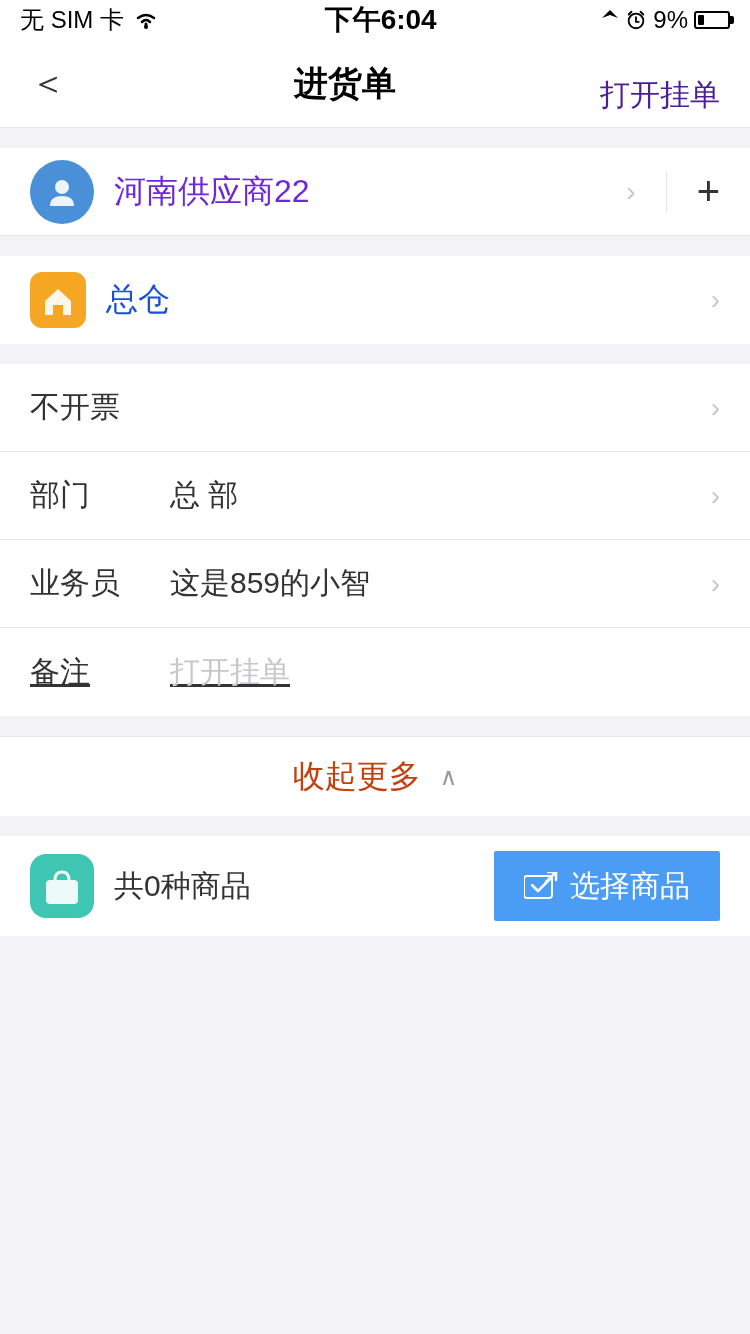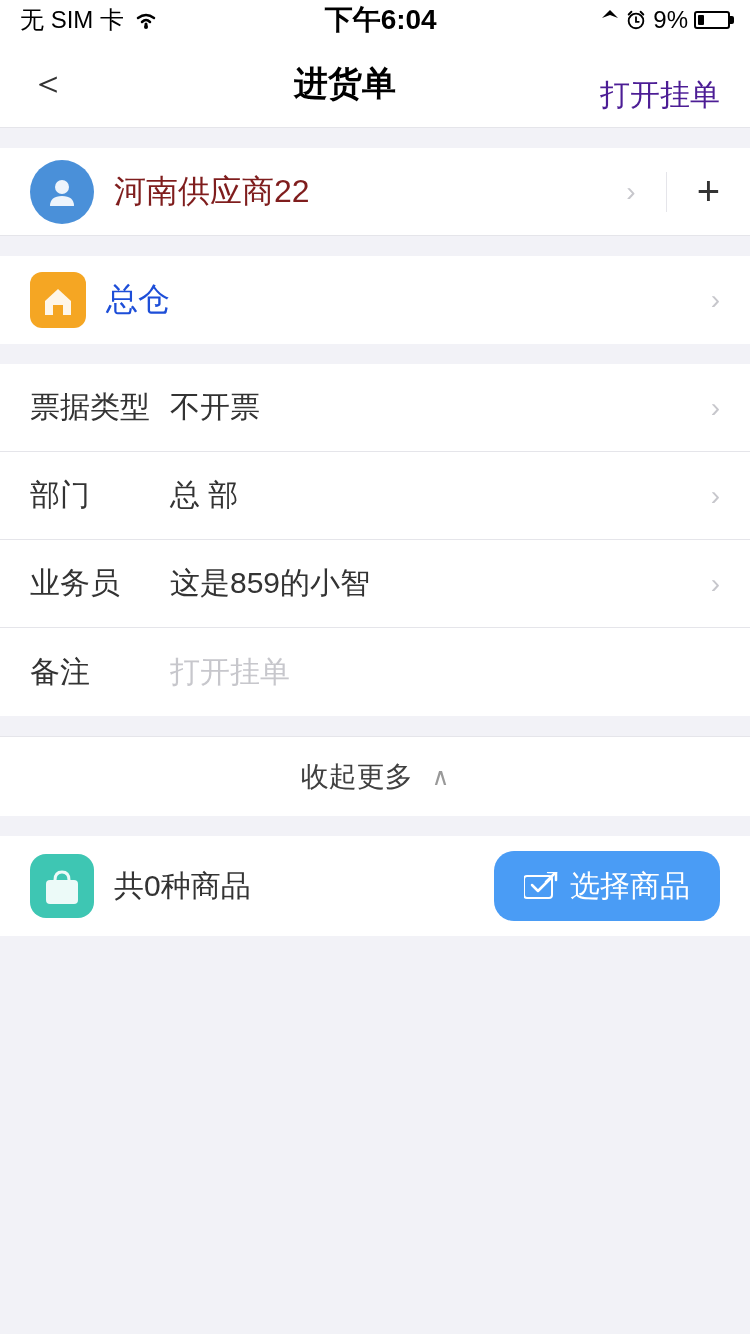--- a/index.html
+++ b/index.html
@@ -78,21 +78,21 @@
     .supplier-avatar {
       width: 64px; height: 64px; border-radius: 50%;
       background: #4a90d9;
       display: flex; align-items: center; justify-content: center;
       margin-right: 20px; flex-shrink: 0;
     }
     .avatar-person {
       width: 32px; height: 32px;
     }
     .supplier-name {
-      flex: 1; font-size: 32px; color: #7f1d1d;
+      flex: 1; font-size: 32px; color: #6d28d9;
     }
     .supplier-arrow {
       font-size: 28px; color: #c7c7cc; margin-right: 30px;
     }
     .supplier-divider {
       width: 1px; height: 40px; background: #e5e5ea; margin-right: 30px;
     }
     .supplier-add {
       font-size: 40px; color: #333; cursor: pointer;
     }
@@ -133,21 +133,21 @@
       margin-top: 20px;
     }
     .form-row {
       display: flex;
       align-items: center;
       padding: 0 30px;
       height: 88px;
       border-bottom: 1px solid #e5e5ea;
       cursor: pointer;
     }
-    .form-row:last-child { border-bottom: none; }
+    .form-row:last-child { border-bottom: none; text-decoration: underline; }
     .form-label {
       font-size: 30px; color: #333; width: 140px; flex-shrink: 0;
     }
     .form-value {
       flex: 1; font-size: 30px; color: #333;
     }
     .form-value.placeholder {
       color: #c7c7cc;
     }
     .form-arrow {
@@ -159,21 +159,21 @@
       background: #fff;
       display: flex;
       align-items: center;
       justify-content: center;
       height: 80px;
       border-top: 1px solid #e5e5ea;
       margin-top: 20px;
       cursor: pointer;
     }
     .collapse-text {
-      font-size: 28px; color: #404040; margin-right: 19px;
+      font-size: 32px; color: #c2410c; margin-right: 19px;
     }
     .collapse-icon {
       font-size: 24px; color: #999;
     }
 
     
     .bottom-bar {
       background: #fff;
       display: flex;
       align-items: center;
@@ -187,21 +187,21 @@
       display: flex; align-items: center; justify-content: center;
       margin-right: 20px; flex-shrink: 0;
     }
     .product-count {
       flex: 1; font-size: 30px; color: #333;
     }
     .select-product-btn {
       background: #4a9cf5;
       color: #fff;
       border: none;
-      border-radius: 20px;
+      border-radius: 2px;
       padding: 0 30px;
       height: 70px;
       font-size: 30px;
       display: flex;
       align-items: center;
       gap: 10px;
       cursor: pointer;
     }
 
     
@@ -277,21 +277,20 @@
         <path d="M4 18 L17 6 L30 18 L30 32 L4 32 Z" fill="#fff" opacity="0.9"></path>
         <rect x="12" y="22" width="10" height="10" fill="#f5a623"></rect>
       </svg>
     </div>
     <span class="warehouse-name">总仓</span>
     <span class="row-arrow">›</span>
   </div>
 
   <div class="form-section">
     <div class="form-row">
-      <span class="form-label">票据类型</span>
       <span class="form-value">不开票</span>
       <span class="form-arrow">›</span>
     </div>
     <div class="form-row">
       <span class="form-label">部门</span>
       <span class="form-value">总 部</span>
       <span class="form-arrow">›</span>
     </div>
     <div class="form-row">
       <span class="form-label">业务员</span>

